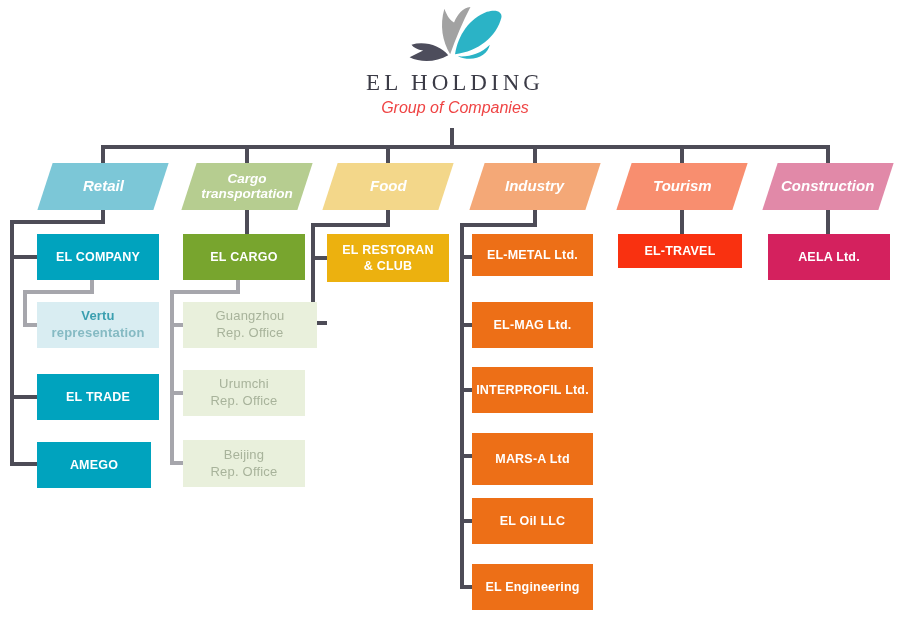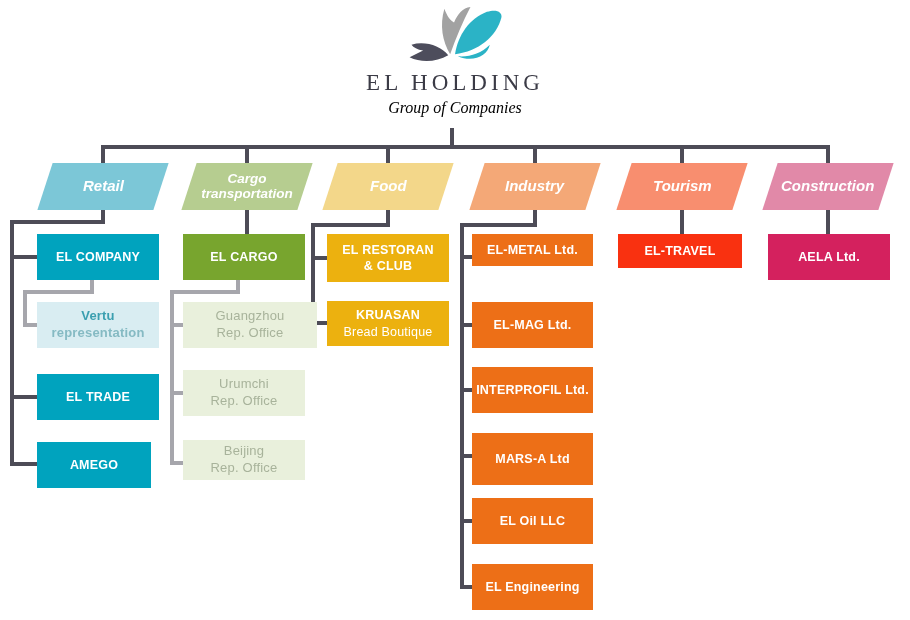--- a/index.html
+++ b/index.html
@@ -49,21 +49,21 @@
   .t-rep{color:#A8B39B;font-weight:normal;font-size:13px;}
   .t-light{font-weight:normal;}
   
   .logo-wrap{position:absolute;left:255px;top:0;width:400px;text-align:center;}
   .logo-bird{display:block;margin:5px auto 0 auto;}
   .brand-title{
     font-family:"Liberation Serif",serif;font-size:23px;letter-spacing:4px;
     color:#3B3B46;margin-top:7px;white-space:nowrap;
   }
   .brand-sub{
-    font-style:italic;color:#000000;font-size:16px;margin-top:3px;font-family:Liberation Serif, serif;
+    font-style:italic;color:#ef4444;font-size:16px;margin-top:3px;
   }
 </style>
 </head>
 <body>
 
 <div class="stage">
 
   <div class="logo-wrap">
     <svg class="logo-bird" width="110" height="58" viewBox="0 0 110 60">
       <path d="M50,51 C42,38 39,21 44,4 C47,12 50,16 54,18 C58,9 63,3 71,2 C63,17 56,34 50,51 Z" fill="#A2A2A2"></path>
@@ -160,35 +160,31 @@
     <span>EL CARGO</span>
   </div>
   <div class="box b-green-light" style="left:183px;top:302px;width:134px;height:46px">
     <span class="t-rep">Guangzhou</span>
     <span class="t-rep">Rep. Office</span>
   </div>
   <div class="box b-green-light" style="left:183px;top:370px;width:122px;height:46px">
     <span class="t-rep">Urumchi</span>
     <span class="t-rep">Rep. Office</span>
   </div>
-  <div class="box b-green-light" style="left:183px;top:440px;width:122px;height:40px">
+  <div class="box b-green-light" style="left:183px;top:440px;width:122px;height:47px">
     <span class="t-rep">Beijing</span>
     <span class="t-rep">Rep. Office</span>
   </div>
 
   <div class="box b-yellow" style="left:327px;top:234px;width:122px;height:48px">
     <span>EL RESTORAN</span>
     <span>&amp; CLUB</span>
   </div>
-  <div class="box b-yellow" style="left:327px;top:301px;width:122px;height:45px">
-    <span>KRUASAN</span>
-    <span class="t-light">Bread Boutique</span>
-  </div>
-
-  <div class="box b-orange" style="left:472px;top:234px;width:121px;height:32px">
+
+  <div class="box b-orange" style="left:472px;top:234px;width:121px;height:42px">
     <span>EL-METAL Ltd.</span>
   </div>
   <div class="box b-orange" style="left:472px;top:302px;width:121px;height:46px">
     <span>EL-MAG Ltd.</span>
   </div>
   <div class="box b-orange" style="left:472px;top:367px;width:121px;height:46px">
     <span>INTERPROFIL Ltd.</span>
   </div>
   <div class="box b-orange" style="left:472px;top:433px;width:121px;height:52px">
     <span>MARS-A Ltd</span>

